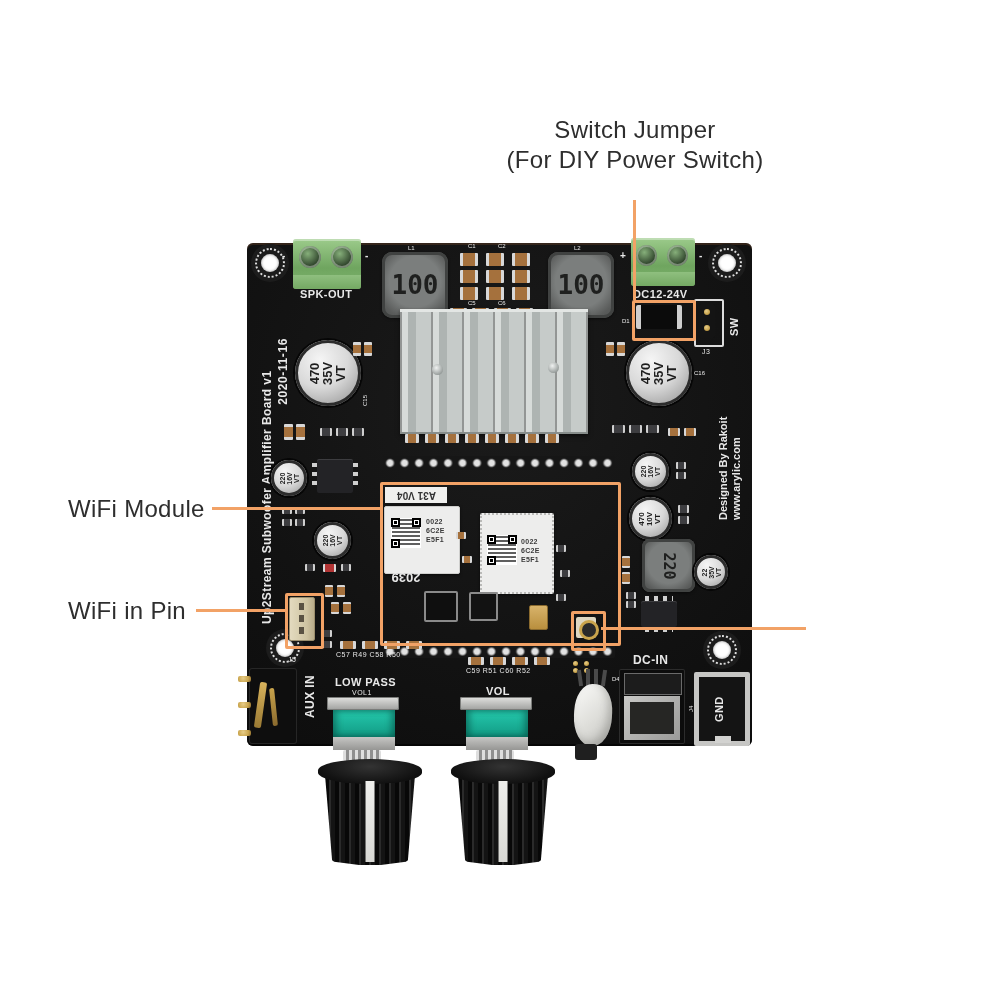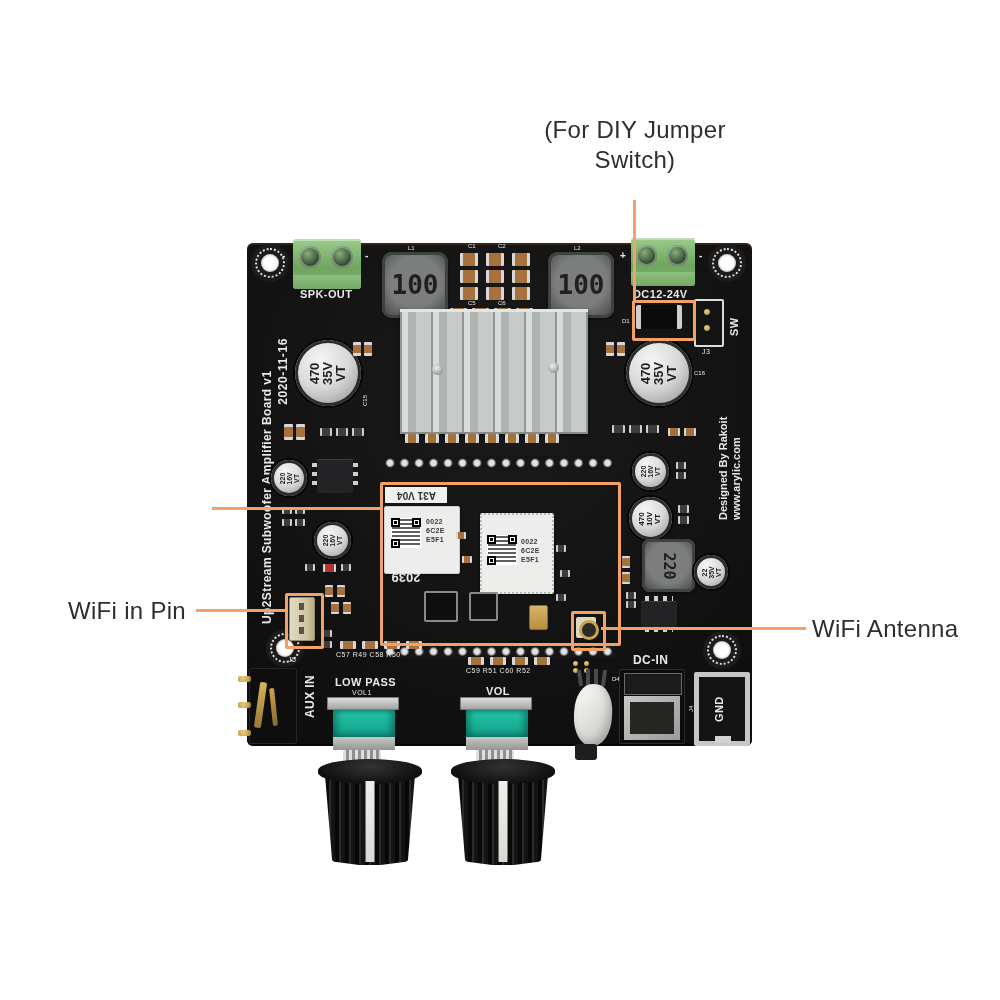--- a/index.html
+++ b/index.html
@@ -394,29 +394,30 @@
     <div class="abs" style="left:11px;top:33px;width:44px;height:32px;background:#262624;"></div>
   </div>
   <div class="abs sk sk6 rot90" style="left:688px;top:712px;">J4</div>
 
   <div class="abs" style="left:694px;top:672px;width:56px;height:74px;background:#141414;border:5px solid #c6c6c4;border-radius:2px;box-sizing:border-box;">
     <div class="abs" style="left:16px;bottom:-2px;width:16px;height:7px;background:#d2d2d0;"></div>
   </div>
   <div class="abs sk sk11 rot90" style="left:713px;top:722px;">GND</div>
 
   <div class="abs callout" style="left:505px;top:115px;width:260px;text-align:center;">
-    <div>(For DIY Jumper Switch)</div>
+    <div>Switch Jumper</div>
+    <div>(For DIY Power Switch)</div>
   </div>
   <div class="abs oline" style="left:633px;top:200px;width:3px;height:100px;"></div>
   <div class="abs obox" style="left:632px;top:300px;width:58px;height:35px;"></div>
 
+  <div class="abs callout" style="left:68px;top:494px;"><span>WiFi Module</span></div>
   <div class="abs oline" style="left:212px;top:507px;width:168px;height:3px;"></div>
   <div class="abs obox" style="left:380px;top:482px;width:235px;height:158px;"></div>
 
   <div class="abs callout" style="left:68px;top:596px;"><span>WiFi in Pin</span></div>
   <div class="abs oline" style="left:196px;top:609px;width:90px;height:3px;"></div>
   <div class="abs obox" style="left:285px;top:593px;width:33px;height:50px;"></div>
 
   <div class="abs obox" style="left:571px;top:611px;width:29px;height:34px;"></div>
   <div class="abs oline" style="left:601px;top:627px;width:205px;height:3px;"></div>
-  <div class="abs callout" style="left:812px;top:614px;"><span>WiFi Antenna</span></div>
 
 </div>
 
 </body></html>

